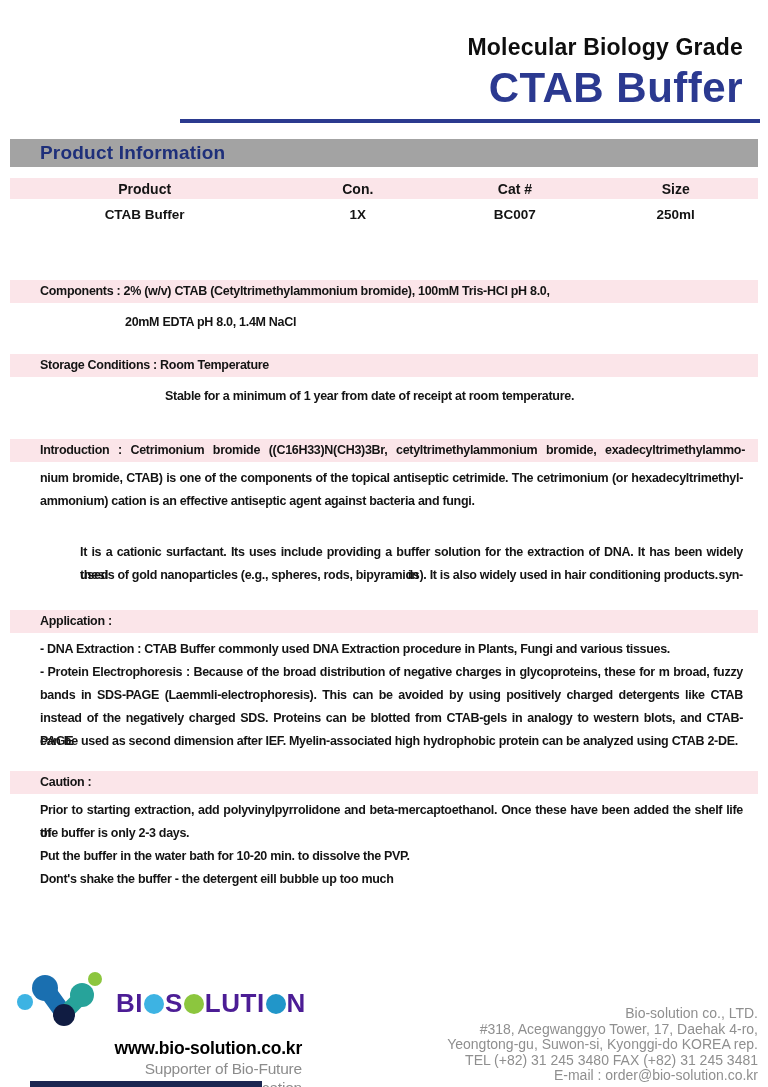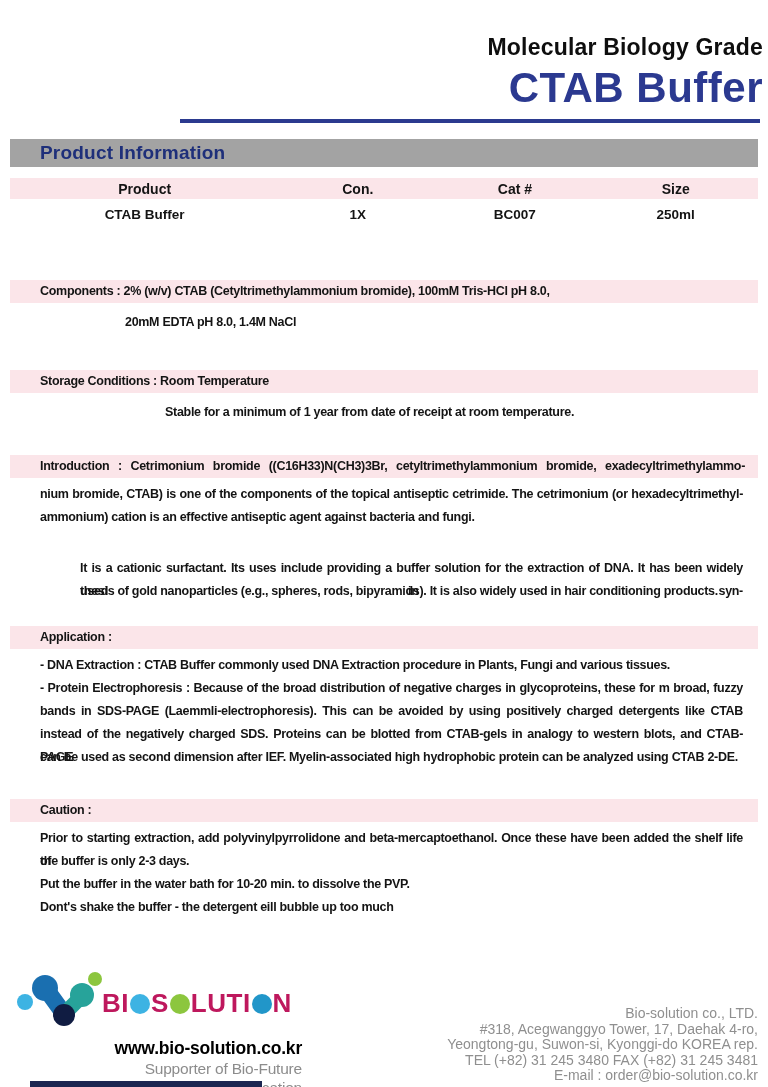--- a/index.html
+++ b/index.html
@@ -5,21 +5,21 @@
   * { margin:0; padding:0; box-sizing:border-box; }
   html,body { background:#ffffff; }
   body {
     width:768px; height:1087px; position:relative; overflow:hidden;
     font-family:"Liberation Sans","DejaVu Sans",sans-serif;
     color:#1a1a1a;
   }
   .page { position:relative; width:768px; height:1087px; }
 
   
-  .hdr { padding-top:34px; text-align:right; padding-right:5px; }
+  .hdr { padding-top:34px; text-align:right; padding-right:25px; }
   .grade { font-size:23px; font-weight:700; color:#0e0e0e; letter-spacing:.2px; line-height:27px; }
   .title { font-size:42px; font-weight:700; color:#2b3990; line-height:46px; margin-top:4px; letter-spacing:.5px; }
   .rule { height:4px; background:#2b3a8f; margin:8px 8px 0 180px; }
 
   
   .banner {
     margin:16px 10px 0 10px; height:28px; background:#a3a3a3;
     display:flex; align-items:center; padding-left:30px;
   }
   .banner span { font-size:19px; font-weight:700; color:#1e2f7a; letter-spacing:.2px; }
@@ -37,36 +37,36 @@
     margin:0 10px; background:#fbe5e9; min-height:22px;
     padding:3px 13px 3px 30px; line-height:17px;
   }
   .bodytxt, .band {
     font-size:12.5px; font-weight:700; color:#141414; letter-spacing:-.3px;
   }
   .line { margin:0 25px 0 40px; line-height:23px; height:23px; white-space:nowrap; overflow:visible; }
   .jline { margin:0 25px 0 40px; line-height:23px; height:23px; text-align:justify; text-align-last:justify; white-space:normal; }
   .band.jband { text-align:justify; text-align-last:justify; }
   .sec-components { margin-top:57px; }
-  .sec-storage    { margin-top:36px; }
+  .sec-storage    { margin-top:20px; }
   .sec-intro      { margin-top:31px; }
   .para2          { margin-top:28px;padding-left:40px; }
   .sec-app        { margin-top:23px; }
-  .sec-caution    { margin-top:30px; }
+  .sec-caution    { margin-top:18px; }
   .aft-band       { margin-top:5px; }
   .indent-comp    { margin-left:125px; margin-top:8px; }
   .indent-stor    { margin-left:165px; margin-top:8px; }
 
   
   .f-left { position:absolute; left:16px; top:972px; width:286px; }
   .logo-row { display:flex; align-items:flex-start; }
   .logo-mark { width:86px; height:64px; flex:0 0 86px; }
   .wordmark {
-    margin-top:16px; margin-left:0;
-    font-size:26px; font-weight:700; color:#be185d; letter-spacing:.5px;
+    margin-top:16px; margin-left:14px;
+    font-size:26px; font-weight:700; color:#4c1d95; letter-spacing:.5px;
     white-space:nowrap; display:flex; align-items:center;
   }
   .o-disc { display:inline-block; width:20px; height:20px; border-radius:50%; margin:0 1px; }
   .o1 { background:#3db3e3; } .o2 { background:#8cc63e; } .o3 { background:#2196c9; }
   .f-url  { text-align:right; font-size:17.5px; font-weight:700; color:#000000; margin-top:2px; letter-spacing:-.2px; }
   .f-tag  { text-align:right; font-size:15.5px; font-weight:400; color:#8c8c8c; margin-top:1px; letter-spacing:-.2px; }
   .f-bar  { position:absolute; left:30px; bottom:0; width:232px; height:6px; background:#1b2550; }
   .f-right {
     position:absolute; right:10px; top:1006px; text-align:right;
     font-size:14px; line-height:15.5px; color:#8f8f8f; font-weight:400; letter-spacing:0;

